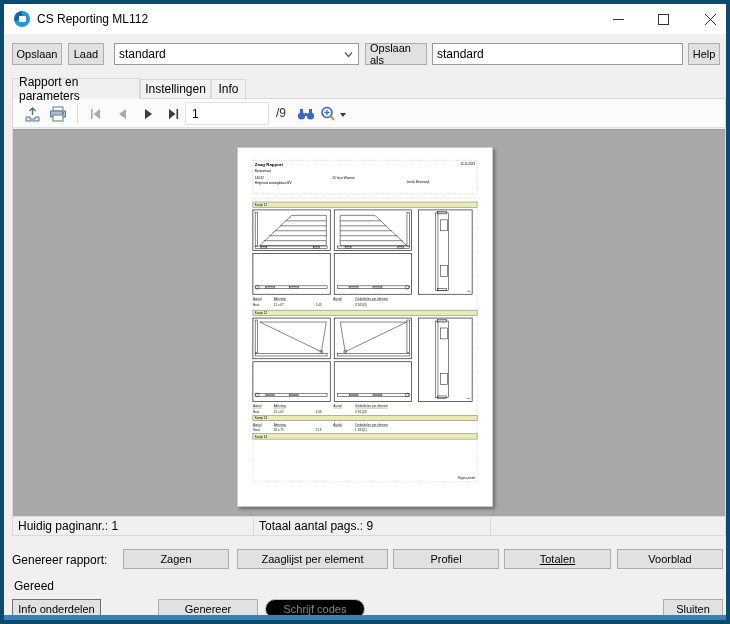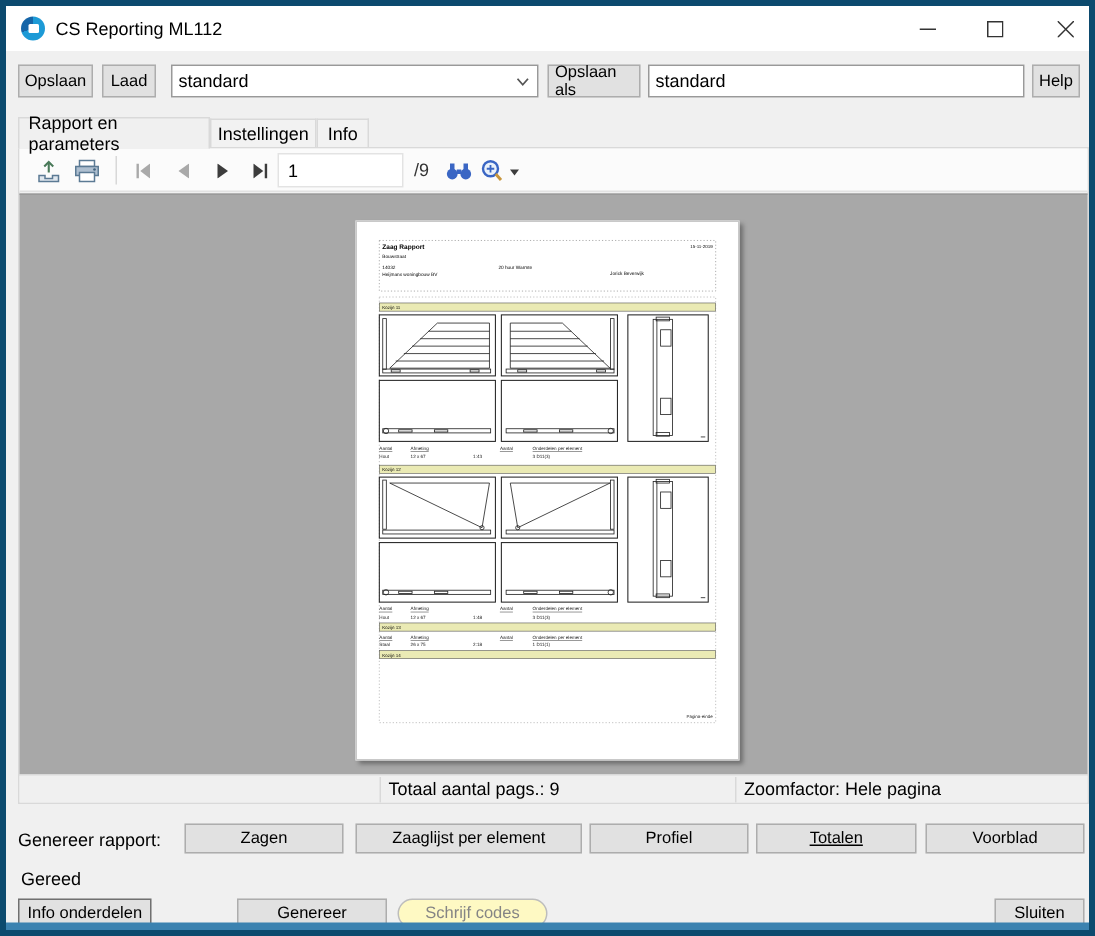--- a/index.html
+++ b/index.html
@@ -13,21 +13,21 @@
   .titlebar{position:absolute;left:0;top:0;width:100%;height:30px;background:#ffffff;}
   .app-icon{position:absolute;left:10px;top:7px;width:16px;height:16px;border-radius:50%;
     background:conic-gradient(#1d9ad6 0 70%, #1565a8 70% 100%);}
   .app-icon::after{content:"";position:absolute;left:5px;top:5px;width:7px;height:6px;background:#fff;border-radius:1px;}
   .title-text{position:absolute;left:33px;top:0;line-height:30px;font-size:12px;}
   .winbtn{position:absolute;top:0;width:45px;height:30px;display:flex;align-items:center;justify-content:center;background:transparent;}
   .winbtn svg{display:block;}
   
   .btn{position:absolute;height:22px;background:#e1e1e1;border:1px solid #adadad;
     display:flex;align-items:center;justify-content:center;font-size:11px;padding:0 4px;cursor:default;}
-  .btn.disabled{background:#fef9c3;border-color:#bdbdbd;color:#858585;border-radius:10px;}
+  .btn.disabled{background:#000000;border-color:#bdbdbd;color:#858585;border-radius:10px;}
   .field{position:absolute;height:22px;background:#fff;border:1px solid #999;font-size:12px;
     padding:0 4px;font-family:"Liberation Sans",sans-serif;}
   .combo{position:absolute;height:22px;background:#fff;border:1px solid #999;display:flex;align-items:center;padding:0 4px;}
   .combo .chev{position:absolute;right:5px;top:7px;}
   
   .tab{position:absolute;top:75px;height:19px;background:#f2f2f2;border:1px solid #d9d9d9;border-bottom:none;
     display:flex;align-items:center;justify-content:center;font-size:12px;padding:0 6px;}
   .tab.active{top:74px;height:21px;background:#f0f0f0;z-index:4;}
   
   .panel{position:absolute;left:8px;top:94px;width:714px;height:438px;border:1px solid #d9d9d9;background:#f0f0f0;z-index:2;}
@@ -318,24 +318,24 @@
             <rect x="15" y="287.5" width="226" height="5.5" fill="#eaeab4" stroke="#555" stroke-width="0.4"></rect>
             <text x="17" y="291.7" font-size="3">Kozijn 14</text>
           </g>
 
           <text x="239" y="333" font-size="3" text-anchor="end" fill="#222">Pagina-einde</text>
         </svg>
       </div>
     </div>
 
     <div class="statusbar">
+      <div class="cell" style="left:0;width:240px;">Huidig paginanr.: 1</div>
       <div class="vsep" style="left:240px;"></div>
       <div class="cell" style="left:241px;width:236px;">Totaal aantal pags.: 9</div>
       <div class="vsep" style="left:477px;"></div>
-      <div class="cell" style="left:478px;width:234px;">Zoomfactor: Hele pagina</div>
     </div>
   </div>
 
   <div class="lbl" style="left:8px;top:549px;">Genereer rapport:</div>
   <div class="btn" style="left:119px;top:545px;width:106px;height:20px;">
     <span>Zagen</span>
   </div>
   <div class="btn" style="left:233px;top:545px;width:151px;height:20px;">
     <span>Zaaglijst per element</span>
   </div>

